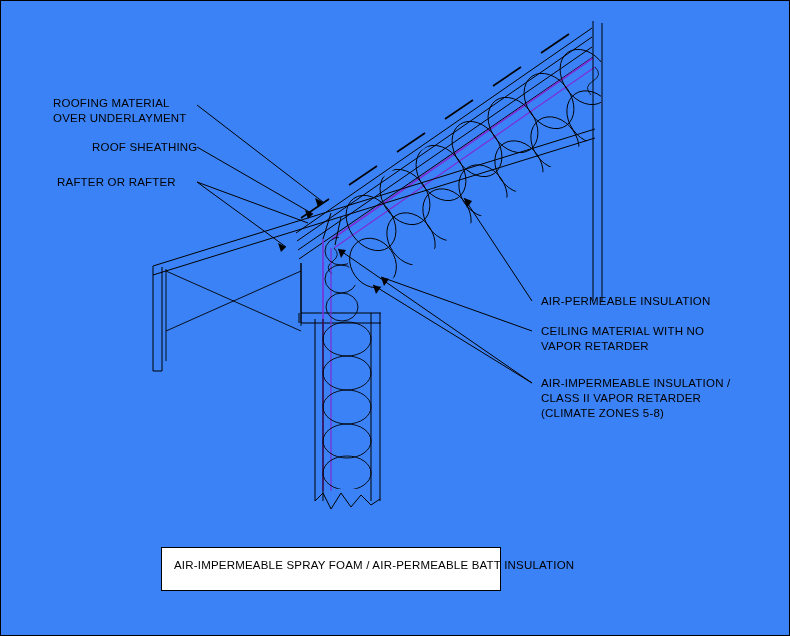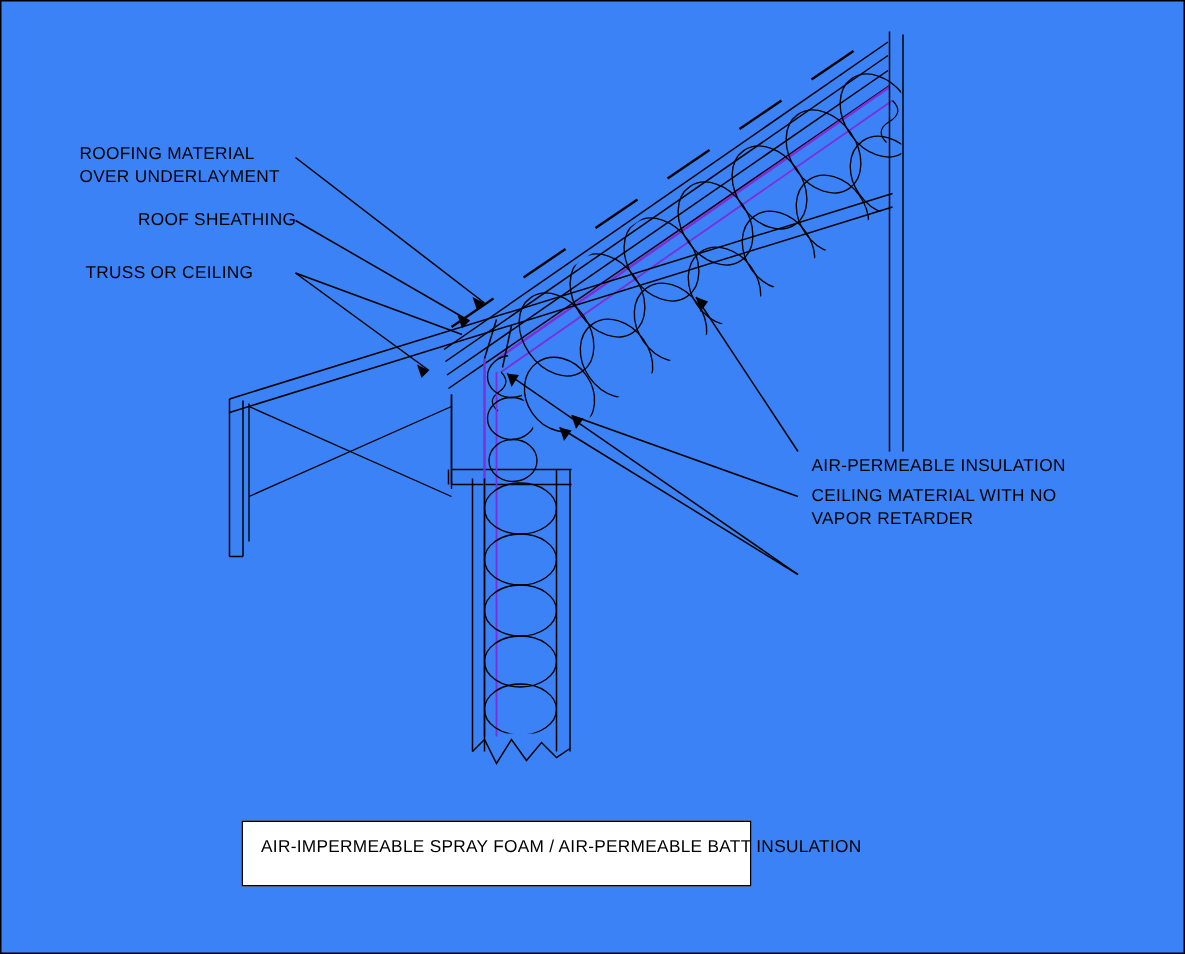--- a/index.html
+++ b/index.html
@@ -191,25 +191,28 @@
       <polygon points="372,284 380,286 375,293" fill="#000000" stroke="none"></polygon>
       <polygon points="337,248 345,249 340,257" fill="#000000" stroke="none"></polygon>
     </g>
   </svg>
 
   <div class="lbl lbl-l" style="left:52px; top:95px;">ROOFING MATERIAL
 OVER UNDERLAYMENT</div>
 
   <div class="lbl lbl-l" style="left:63px; top:139px;padding-left:28px;">ROOF SHEATHING</div>
 
-  <div class="lbl lbl-l" style="left:56px; top:174px;">TRUSS OR CEILING</div>
-
-  <div class="lbl lbl-r" style="left:540px; top:303px;">AIR-PERMEABLE INSULATION</div>
+  <div class="lbl lbl-l" style="left:56px; top:174px;">RAFTER OR RAFTER</div>
+
+  <div class="lbl lbl-r" style="left:540px; top:293px;">AIR-PERMEABLE INSULATION</div>
 
   <div class="lbl lbl-r" style="left:540px; top:323px;">CEILING MATERIAL WITH NO
 VAPOR RETARDER</div>
 
+  <div class="lbl lbl-r" style="left:540px; top:375px;">AIR-IMPERMEABLE INSULATION /
+CLASS II VAPOR RETARDER
+(CLIMATE ZONES 5-8)</div>
 
   <div id="title-box">
     <div class="t">AIR-IMPERMEABLE SPRAY FOAM / AIR-PERMEABLE BATT INSULATION</div>
   </div>
 
 </div>
 
 </body></html>

